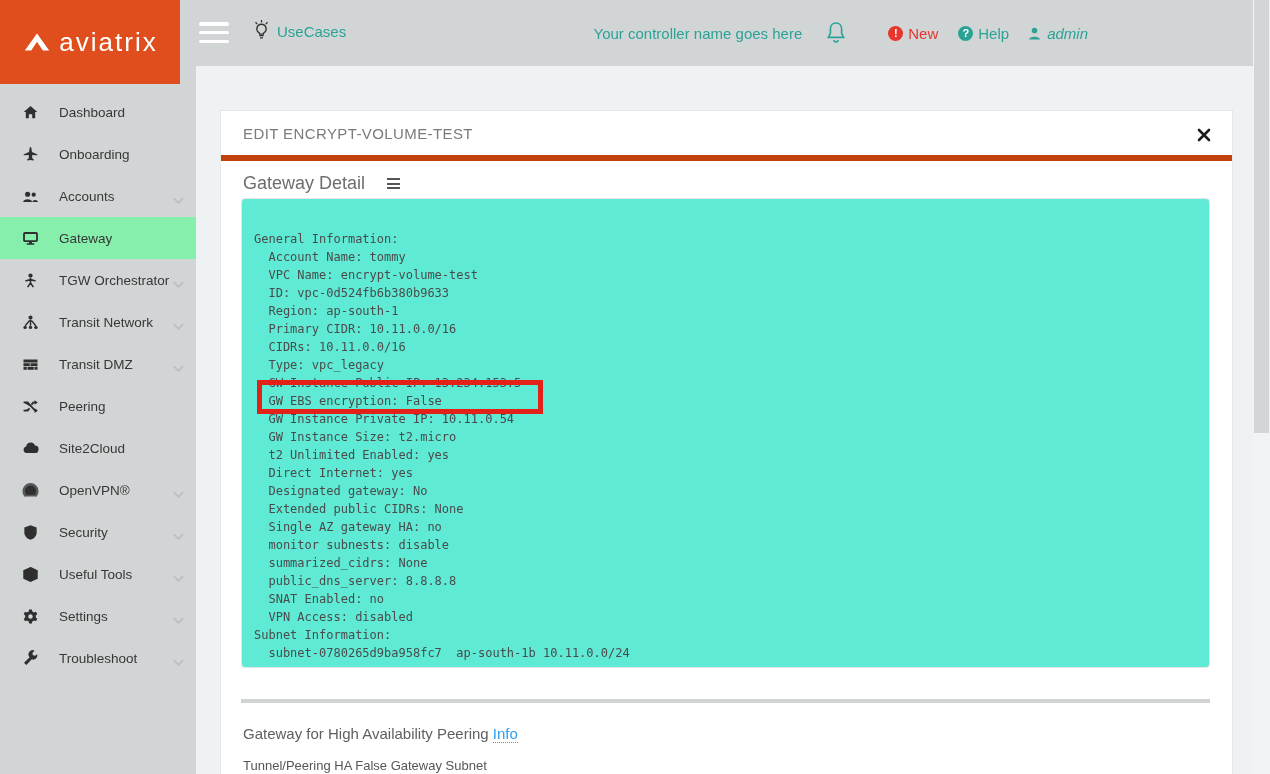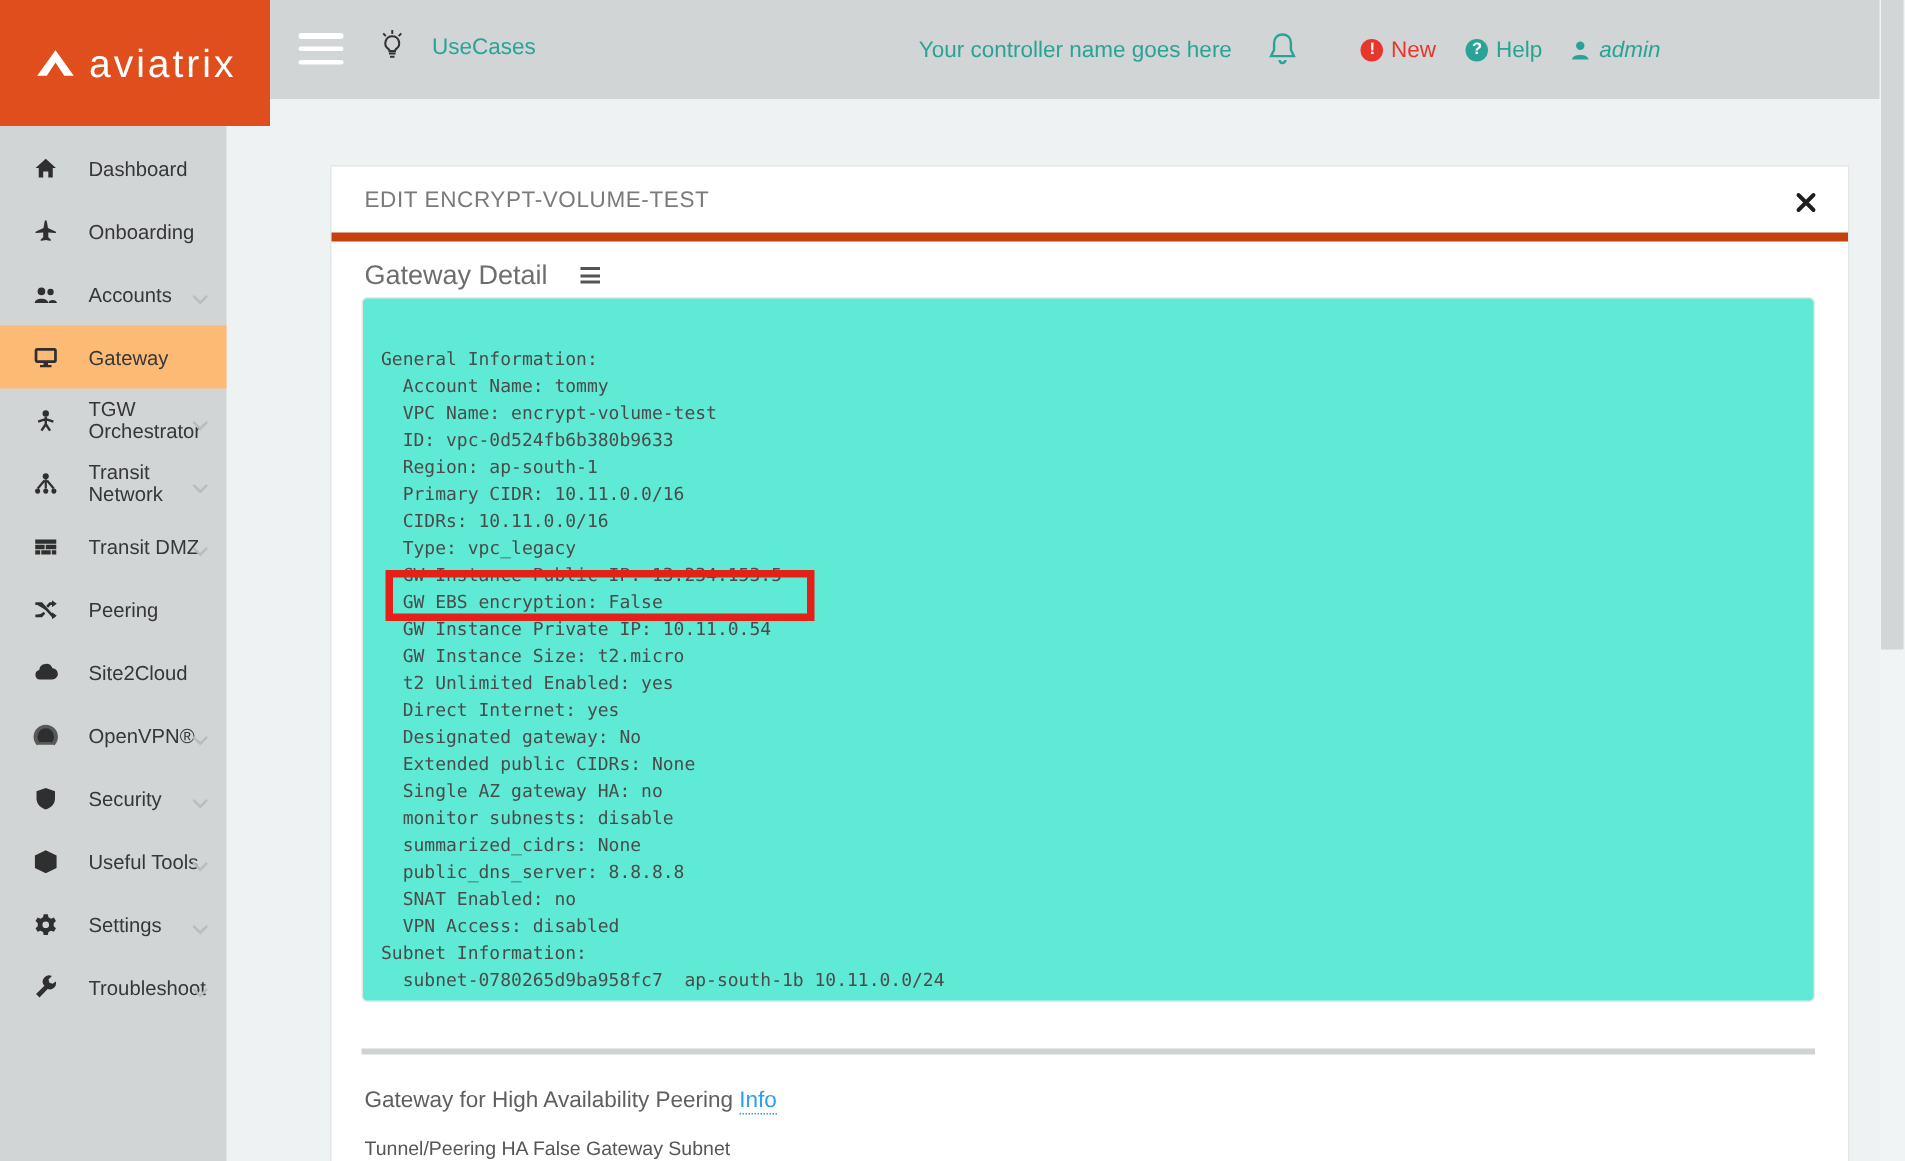--- a/index.html
+++ b/index.html
@@ -13,39 +13,39 @@
   }
   
   .header{position:absolute; left:0; top:0; width:1270px; height:66px; background:#d2d5d5; z-index:6;}
   .logo{position:absolute; left:0; top:0; width:180px; height:84px; background:var(--orange);
         display:flex; align-items:center; justify-content:center; gap:7px; cursor:pointer;}
   .logo svg{width:30px;height:24px;}
   .logo .logo-text{color:#fff; font-size:26px; font-weight:500; letter-spacing:2px;}
   .hamburger{position:absolute; left:199px; top:22px; width:30px; height:21px; display:flex;
              flex-direction:column; justify-content:space-between; cursor:pointer;}
   .hamburger span{display:block; height:3.5px; background:#fff; border-radius:2px;}
-  .usecases{position:absolute; left:253px; top:20px; display:flex; align-items:center; gap:18px; cursor:pointer;}
+  .usecases{position:absolute; left:253px; top:20px; display:flex; align-items:center; gap:7px; cursor:pointer;}
   .usecases svg{width:17px; height:22px;}
   .usecases .uc-label{color:var(--teal); font-size:15px;}
-  .header-right{position:absolute; right:163px; top:0; height:66px; display:flex; align-items:center;}
+  .header-right{position:absolute; right:182px; top:0; height:66px; display:flex; align-items:center;}
   .controller-name{color:var(--teal); font-size:15px;}
   .bell{margin-left:22px; width:24px; height:26px; color:var(--teal); cursor:pointer;}
   .bell svg{width:24px;height:26px;}
   .hdr-item{display:flex; align-items:center; gap:5px; cursor:pointer; font-size:15px;}
   .hdr-new{margin-left:40px; color:var(--red);}
   .hdr-help{margin-left:20px; color:var(--teal);}
   .hdr-admin{margin-left:18px; color:var(--teal); font-style:italic;text-align:right;}
   .badge{display:inline-flex; width:15px; height:15px; border-radius:50%; color:#fff;
          align-items:center; justify-content:center; font-size:11px; font-weight:bold; font-style:normal;}
   .badge.red{background:var(--red);} .badge.teal{background:var(--teal);}
   .person-icon{width:15px;height:15px; color:var(--teal);}
   
-  .sidebar{position:absolute; left:0; top:66px; width:151px; height:708px; background:#d2d5d5; padding-top:25px; z-index:5;}
+  .sidebar{position:absolute; left:0; top:66px; width:196px; height:708px; background:#d2d5d5; padding-top:25px; z-index:5;}
   .side-item{position:relative; height:42px; display:flex; align-items:center; padding-left:22px; cursor:pointer;}
-  .side-item.active{background:#fdba74;}
+  .side-item.active{background:#86efac;}
   .s-icon{width:17px; height:17px; color:#2f2f2f; flex:0 0 17px; display:flex; align-items:center;}
   .s-icon svg{width:17px; height:17px; fill:currentColor;}
   .s-label{margin-left:20px; font-size:13.5px; color:#373737;}
   .chev{position:absolute; right:12px; top:16px; width:11px; height:8px; color:#b9bdbe;}
   .chev svg{width:11px;height:8px;}
   
   .panel{position:absolute; left:220px; top:110px; width:1013px; height:920px; background:#fff;
          border:1px solid #e4e7e7; z-index:2;}
   .panel-header{position:absolute; left:0; top:0; width:100%; height:50px; border-bottom:6px solid #c2410c;
                 display:flex; align-items:center; padding:0 22px;}

